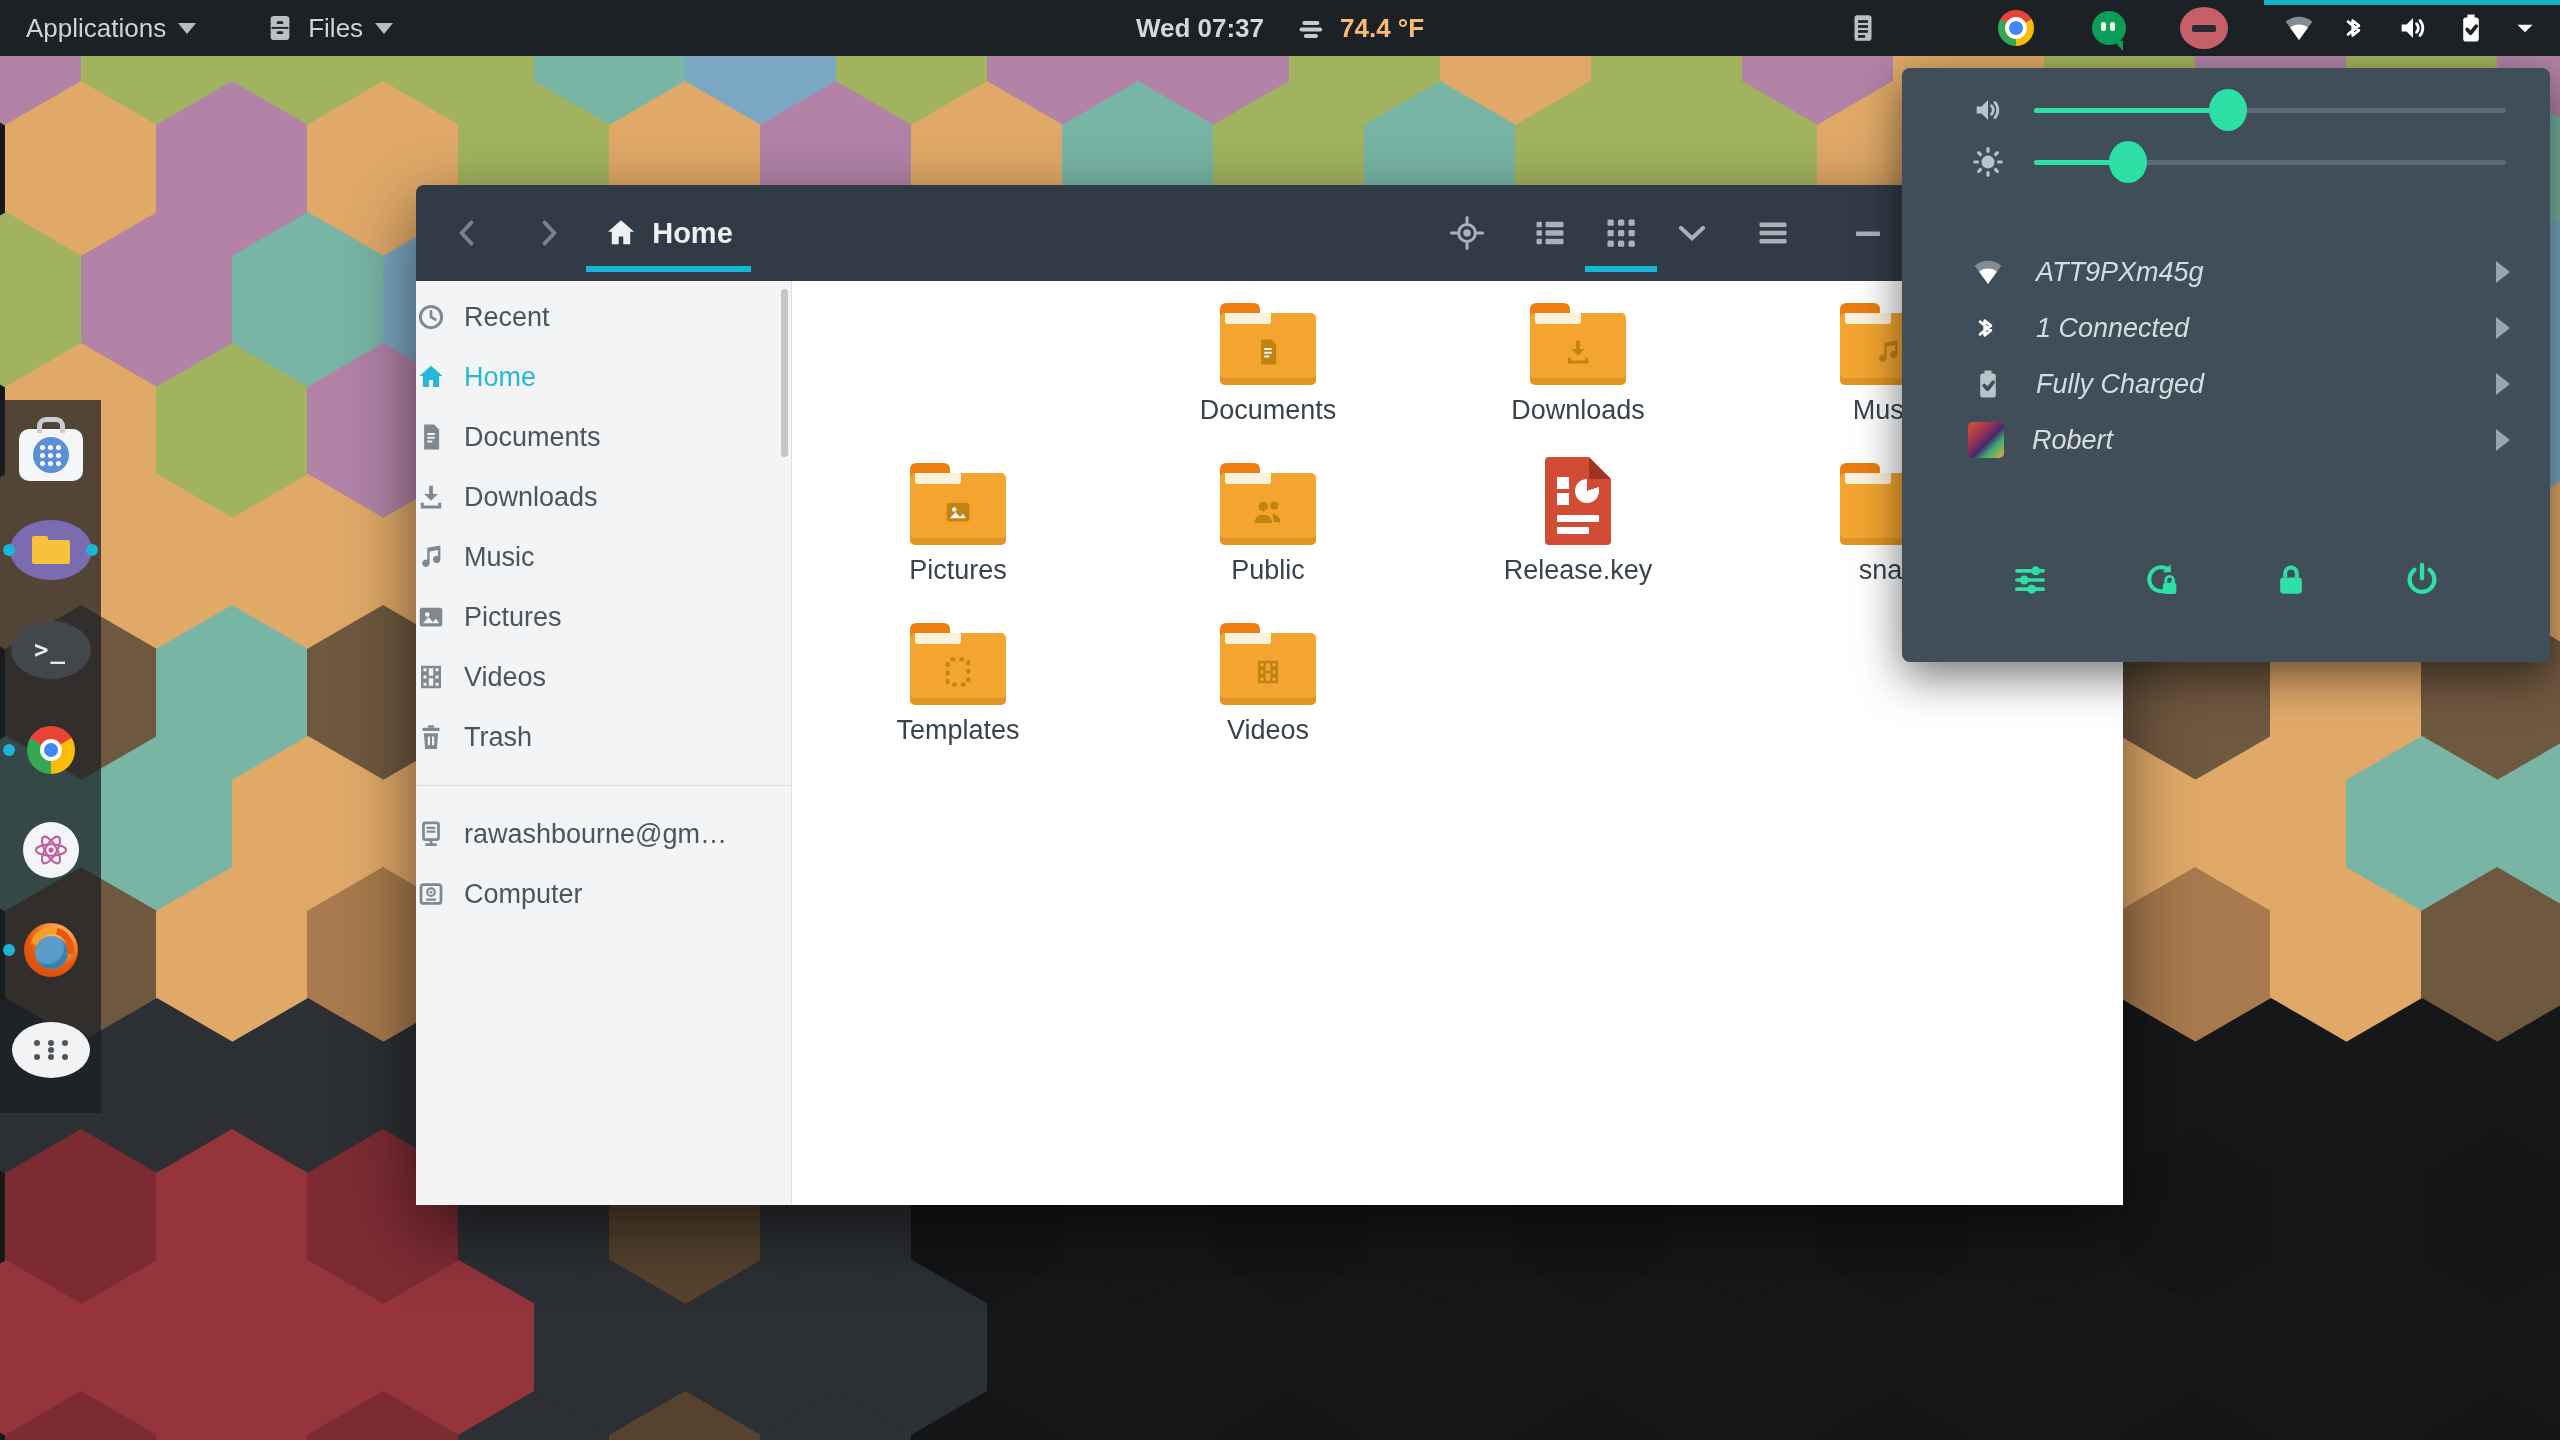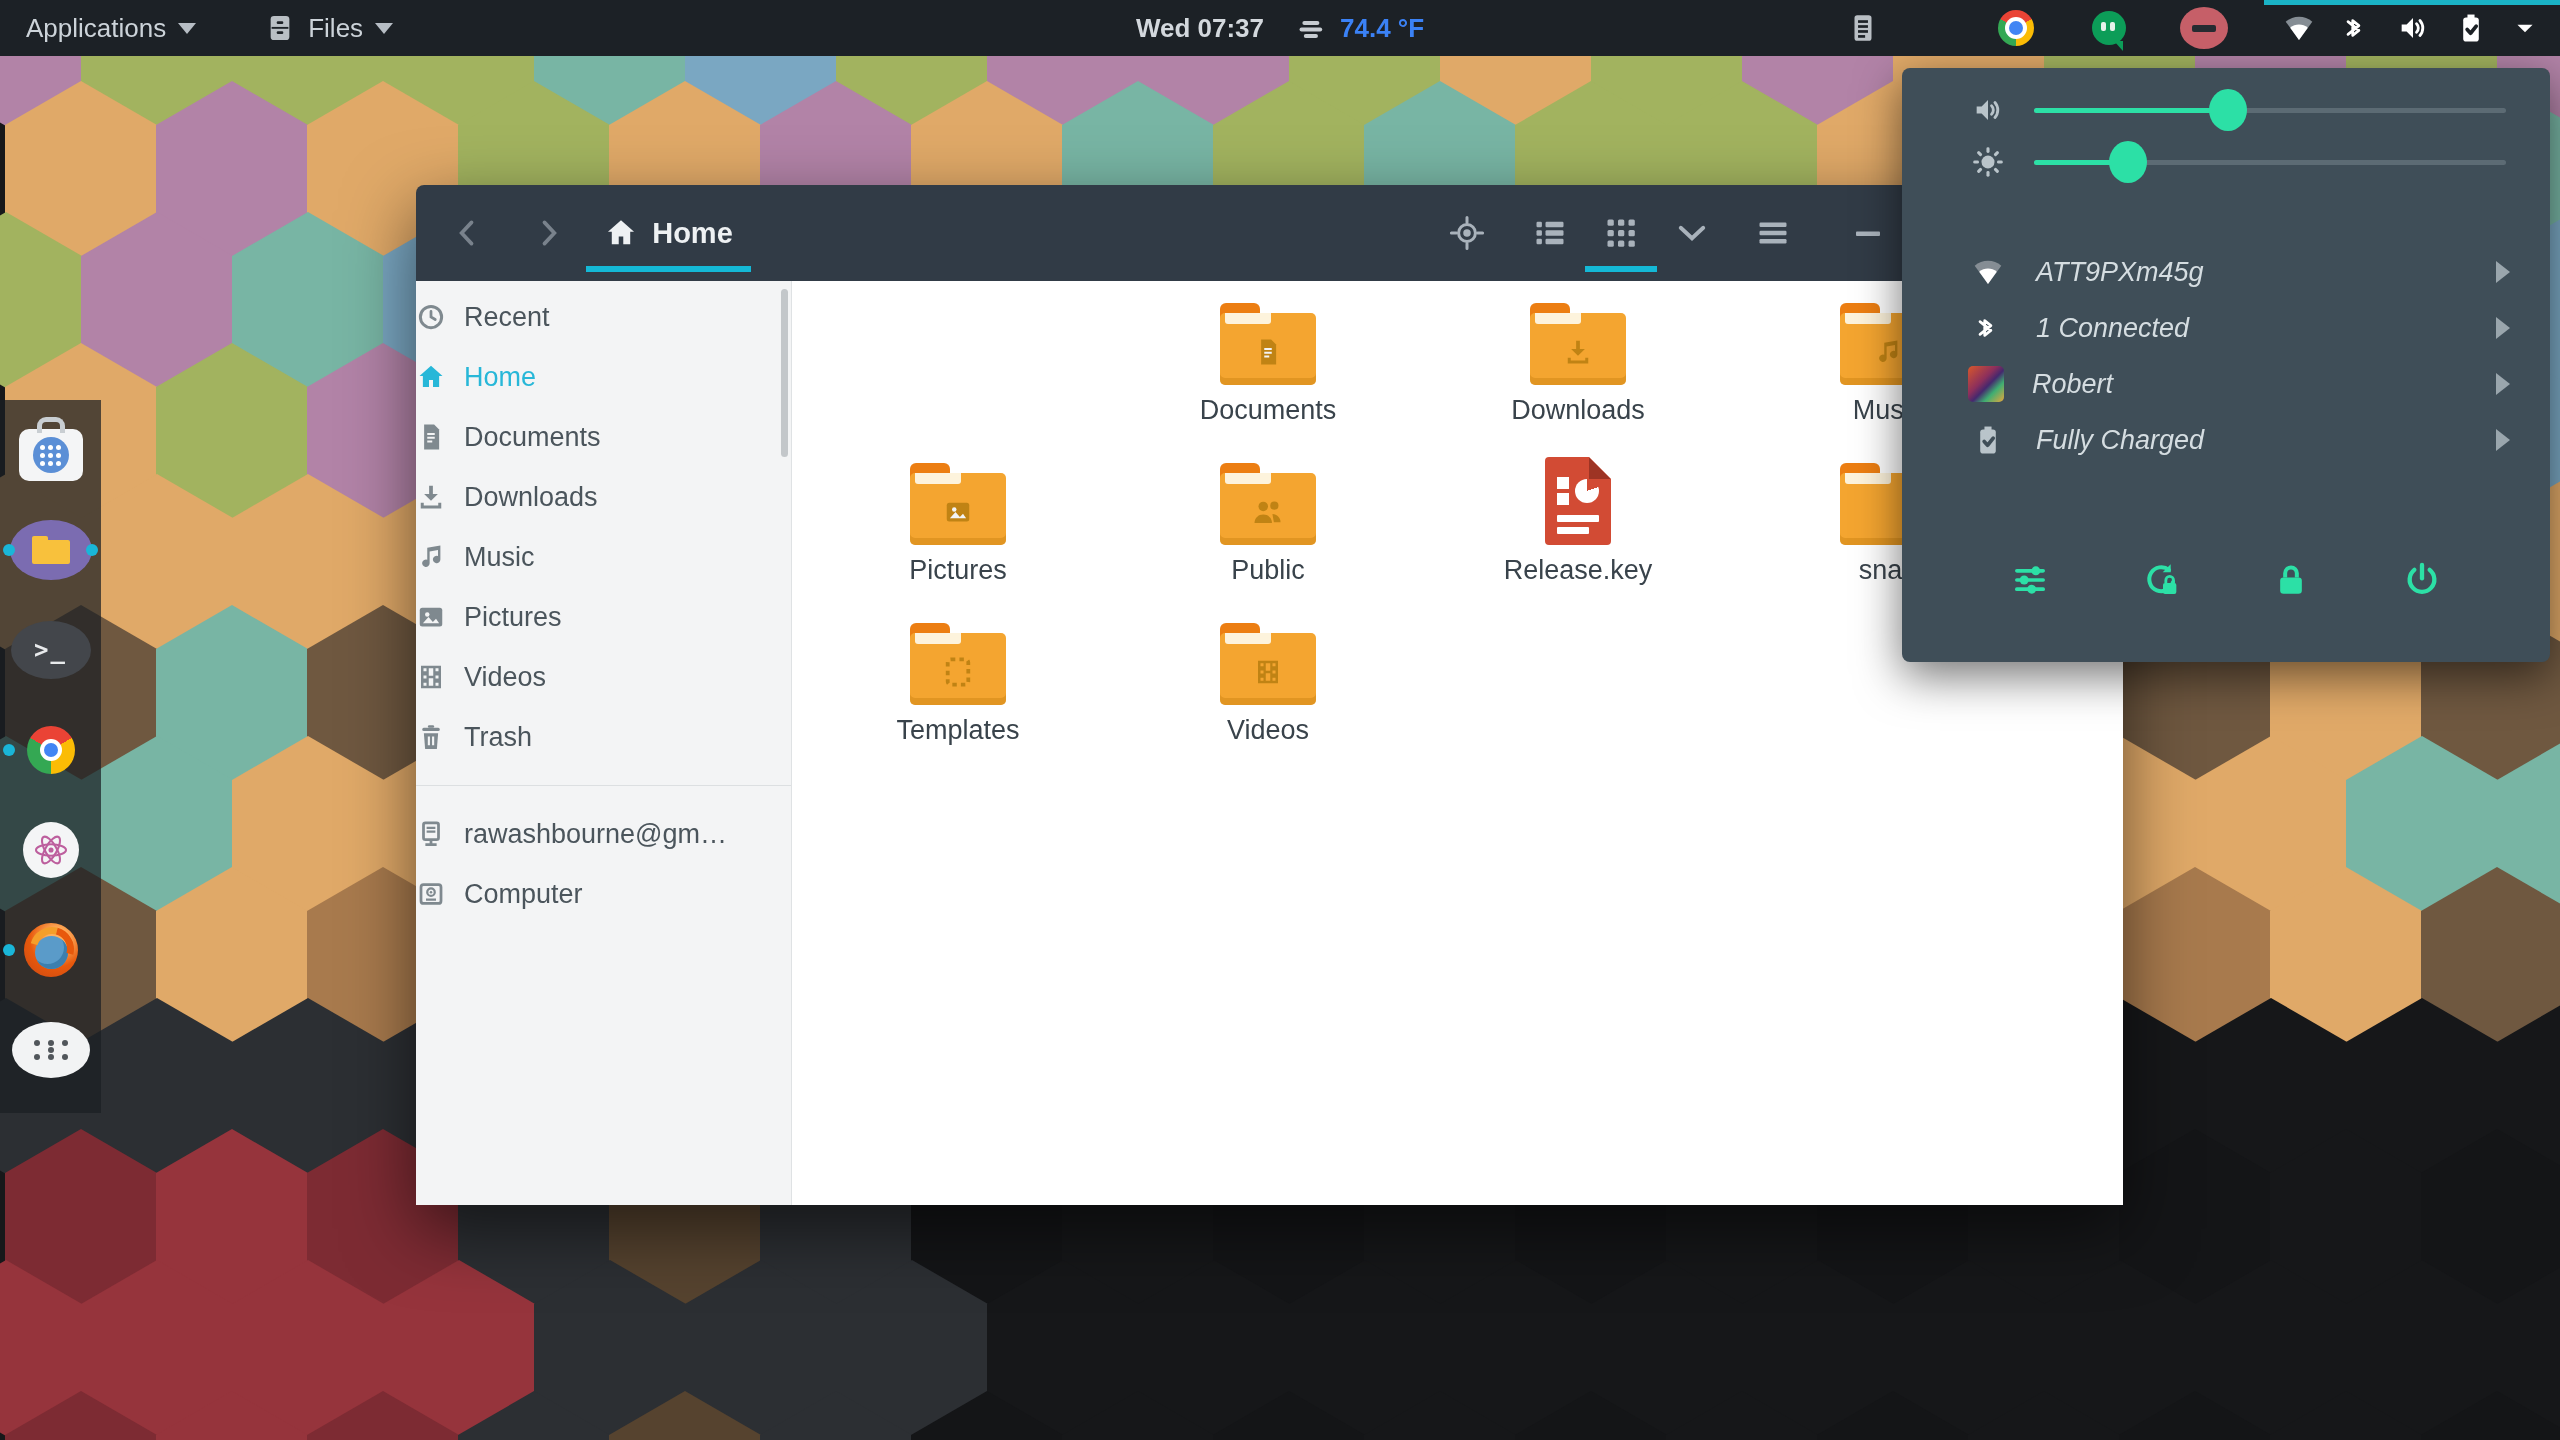--- a/index.html
+++ b/index.html
@@ -12,21 +12,21 @@
 
   
   #topbar { position:absolute; left:0; top:0; width:2560px; height:56px; background:#1c2126;
             z-index:50; display:flex; align-items:center; color:#ccd3d9; font-size:26px; }
   .tb-btn { display:flex; align-items:center; gap:12px; height:56px; padding:0 14px; cursor:default; }
   .caret { width:0; height:0; border-left:9px solid transparent; border-right:9px solid transparent;
            border-top:11px solid #b6bdc4; }
   .tb-center { position:absolute; left:50%; top:0; transform:translateX(-50%); height:56px;
                display:flex; align-items:center; gap:30px; }
   .tb-clock { font-weight:bold; color:#d3d8dd; }
-  .tb-weather { display:flex; align-items:center; gap:12px; font-weight:bold; color:#3b82f6; }
+  .tb-weather { display:flex; align-items:center; gap:12px; font-weight:bold; color:#fdba74; }
   .tb-right { margin-left:auto; display:flex; align-items:center; height:56px; }
   .status-slot { display:flex; align-items:center; justify-content:center; height:56px; }
   #tray { position:relative; display:flex; align-items:center; gap:24px; height:56px; padding:0 22px 0 18px; }
   #tray-indicator { position:absolute; left:0; top:0; width:100%; height:5px; background:#1ab3c6; }
   .icon { display:inline-flex; align-items:center; justify-content:center; }
   .icon svg { display:block; }
 
   
   #sysmenu { position:absolute; left:1902px; top:68px; width:648px; height:594px; background:#3f4e58;
              border-radius:8px; z-index:40; box-shadow:0 14px 46px rgba(0,0,0,.55); padding-top:16px; color:#d5dde1; }
@@ -516,33 +516,33 @@
       <div class="menu-row" style="--chk: #3f4e58;">
         <span class="icon">
           <svg width="32" height="32" viewBox="0 0 24 24">
             <path d="M6 7.2L14.2 13.8 9.5 17.5 9.5 6.5 14.2 10.2 6 16.8" fill="none" stroke="#fff" stroke-width="2" stroke-linejoin="round" stroke-linecap="round"></path>
           </svg>
         </span>
         <span class="row-label">1 Connected</span>
         <span class="row-arrow"></span>
       </div>
       <div class="menu-row" style="--chk: #3f4e58;">
-        <span class="avatar"></span>
-        <span class="row-label">Robert</span>
-        <span class="row-arrow"></span>
-      </div>
-      <div class="menu-row" style="--chk: #3f4e58;">
         <span class="icon">
           <svg width="34" height="34" viewBox="0 0 24 24">
             <rect x="9.5" y="2.5" width="5" height="3" fill="currentColor"></rect>
             <rect x="6.5" y="4.5" width="11" height="17" rx="2" fill="currentColor"></rect>
             <path d="M9.3 13l2.4 2.7 4-5" fill="none" stroke="var(--chk,#1c2126)" stroke-width="2.6" stroke-linecap="round" stroke-linejoin="round"></path>
           </svg>
         </span>
         <span class="row-label">Fully Charged</span>
+        <span class="row-arrow"></span>
+      </div>
+      <div class="menu-row" style="--chk: #3f4e58;">
+        <span class="avatar"></span>
+        <span class="row-label">Robert</span>
         <span class="row-arrow"></span>
       </div>
     </div>
   <div id="menu-actions">
       <span><span class="icon">
           <svg width="40" height="40" viewBox="0 0 24 24">
             <g fill="currentColor">
               <rect x="3" y="5.4" width="18" height="2.2" rx="1.1"></rect>
               <rect x="3" y="10.9" width="18" height="2.2" rx="1.1"></rect>
               <rect x="3" y="16.4" width="18" height="2.2" rx="1.1"></rect>

